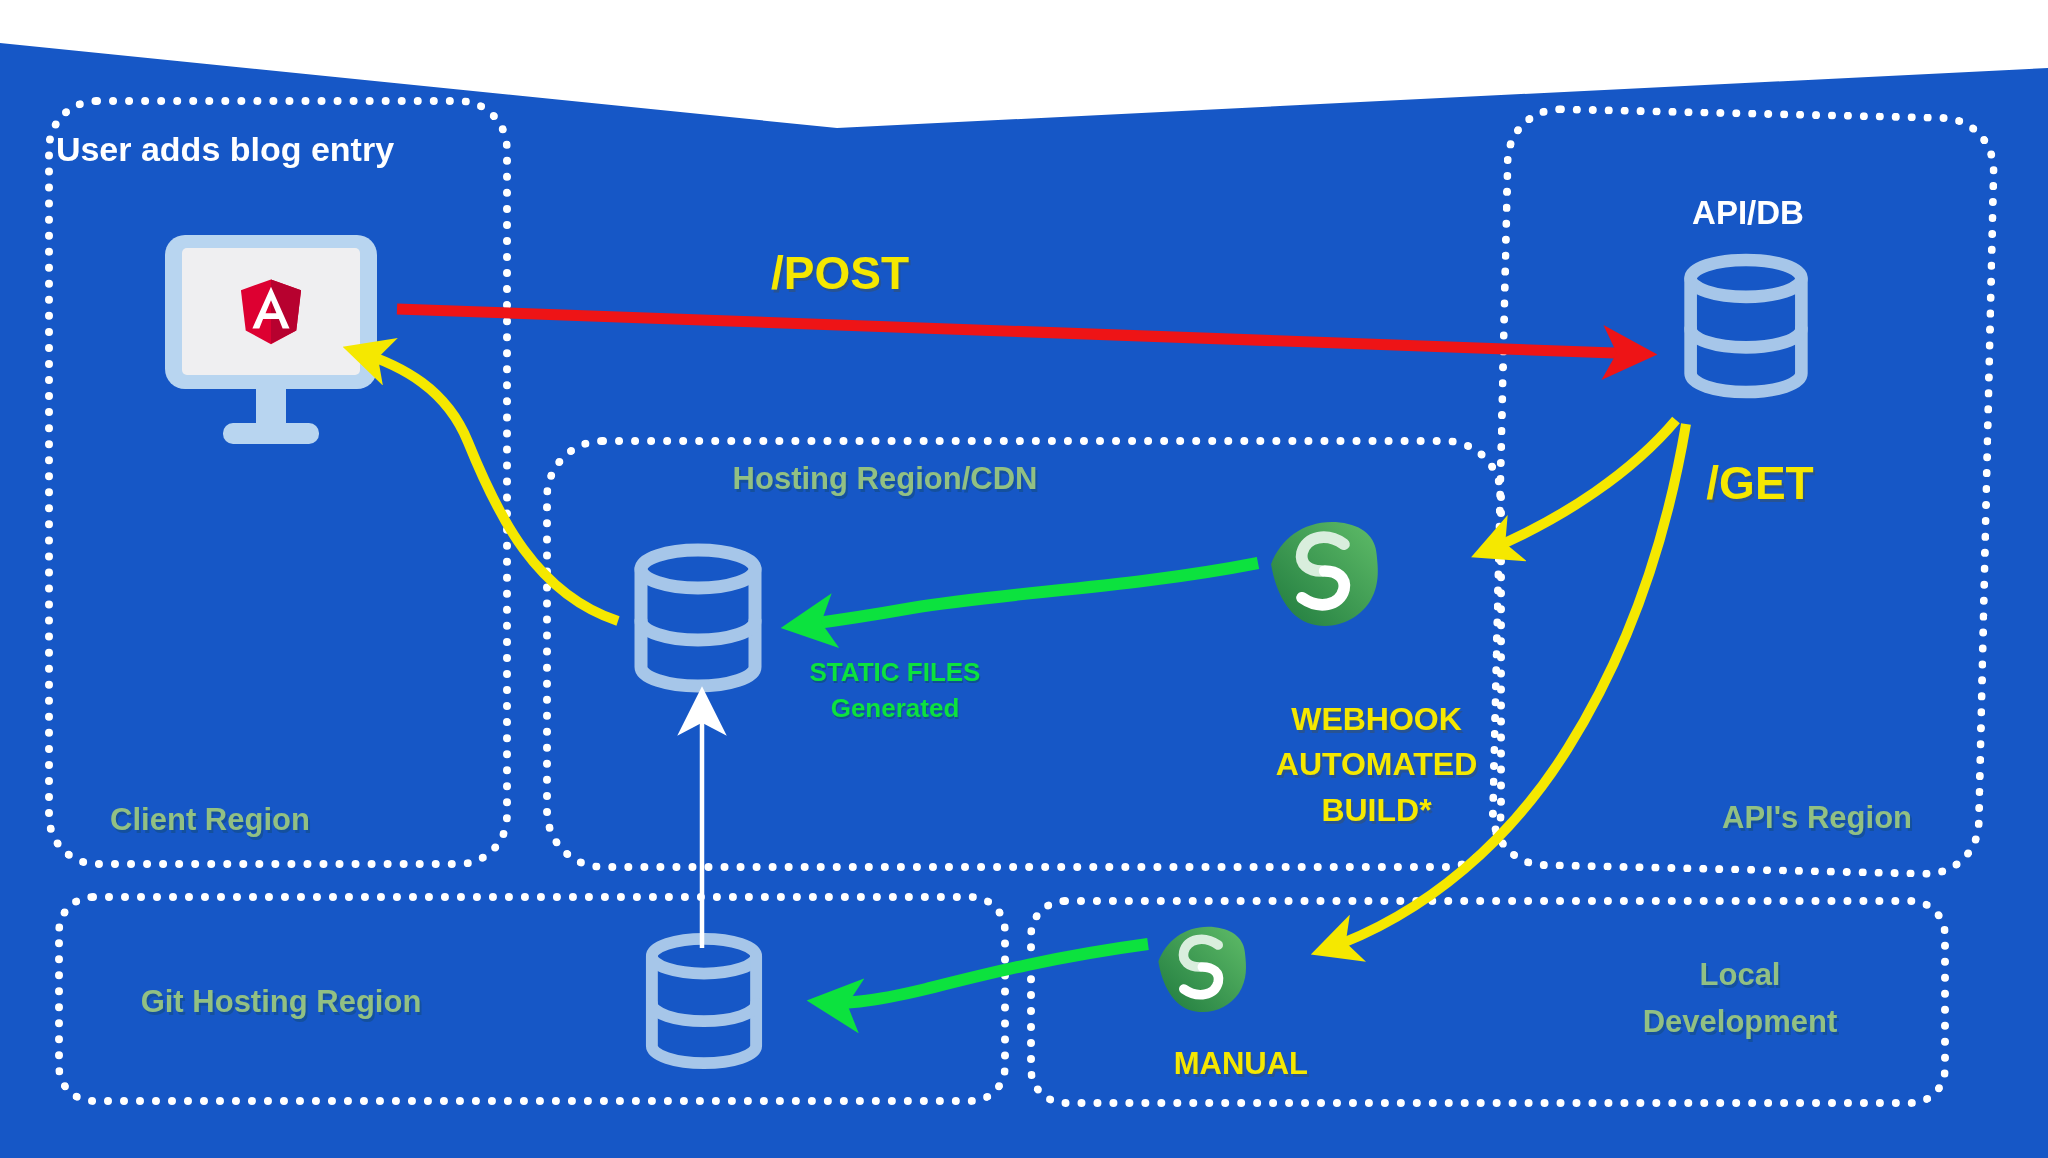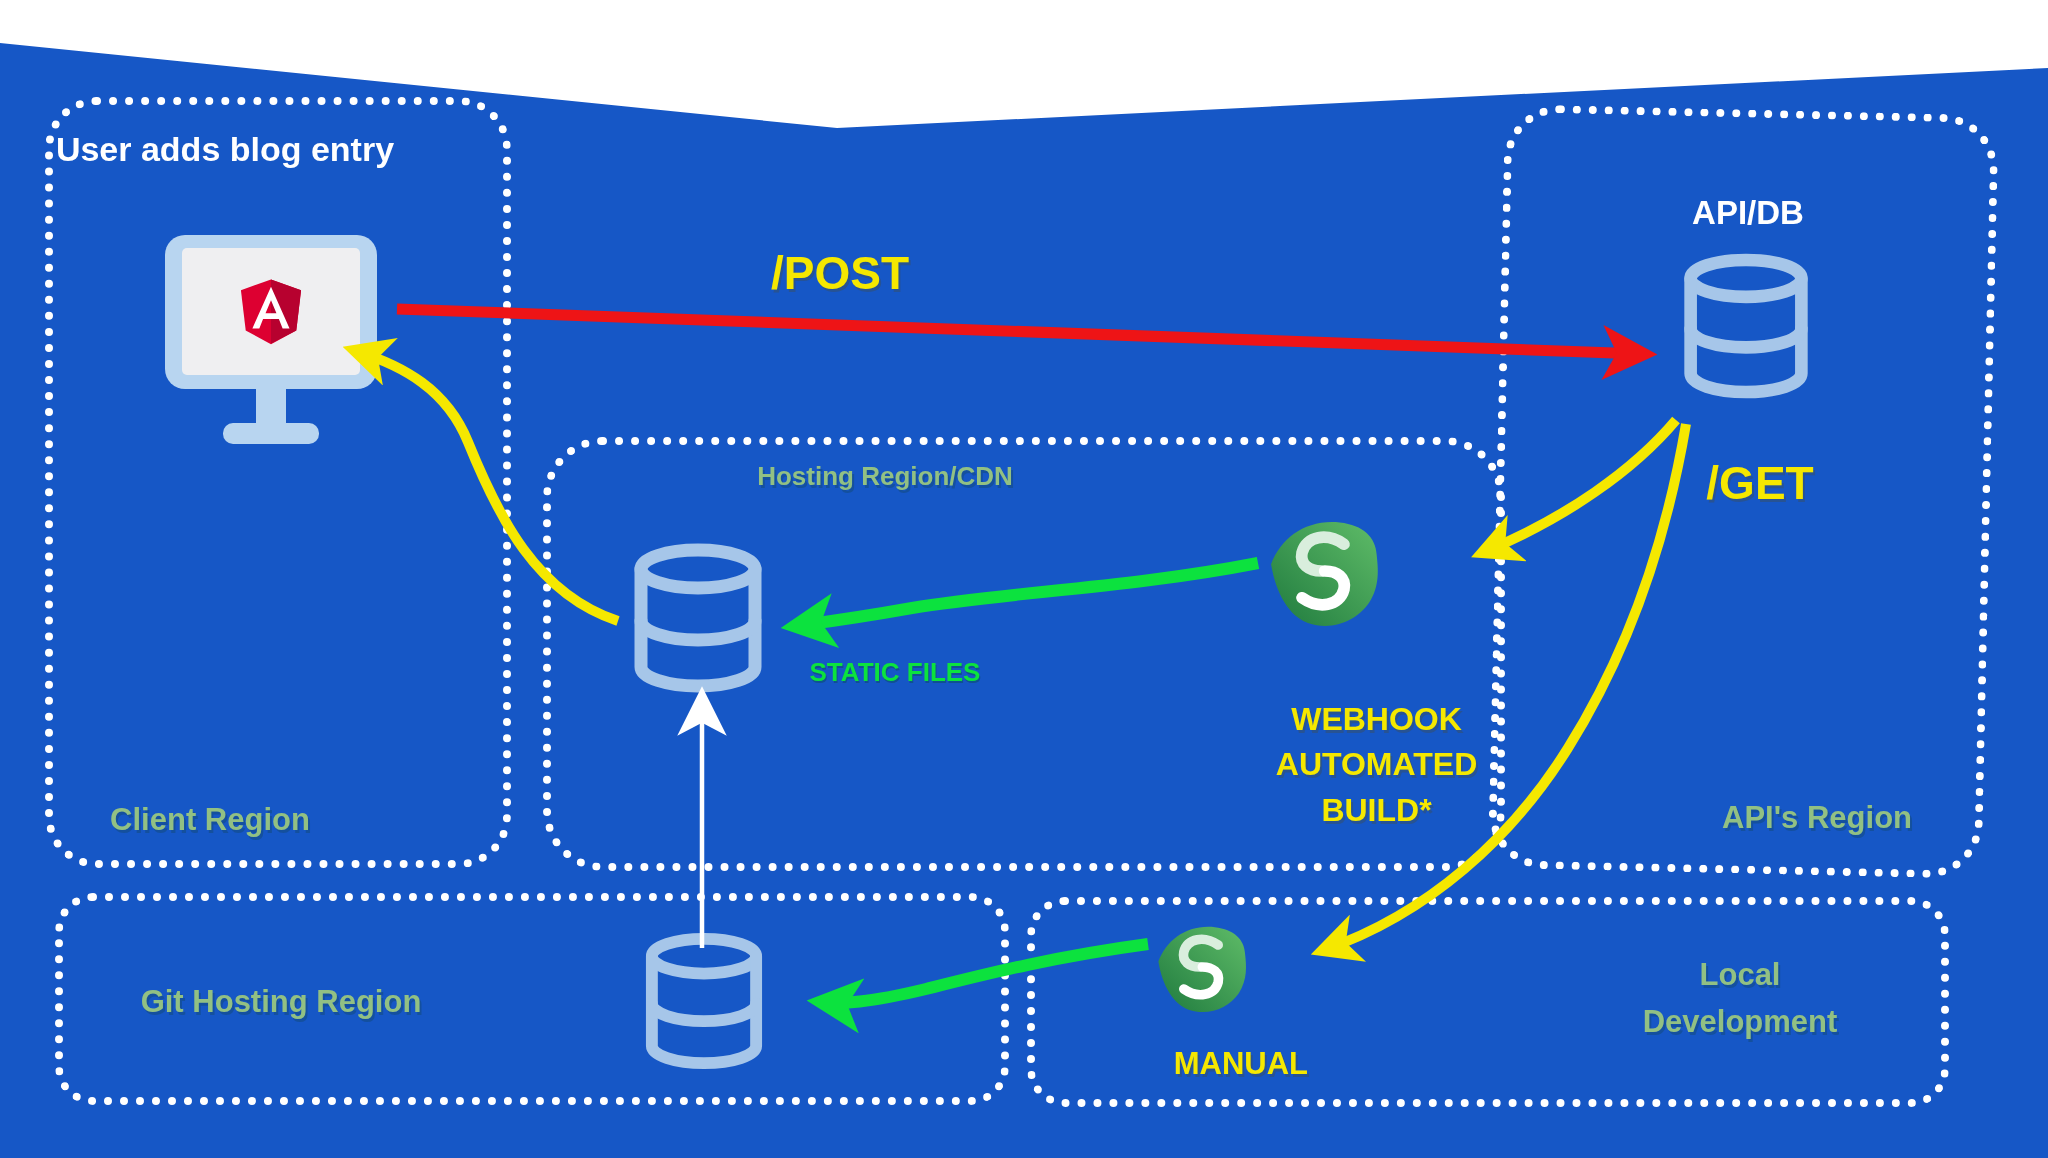--- a/index.html
+++ b/index.html
@@ -21,21 +21,21 @@
                transform:rotate(1.3deg);transform-origin:0 0;}
   #box-git    {left:55px;  top:893px; width:938px; height:196px; border-radius:38px;}
   #box-local  {left:1027px;top:897px; width:906px; height:194px; border-radius:38px;}
   .lbl{position:absolute;text-align:center;}
   .sage{color:var(--label_sage_green);text-shadow:2px 3px 0 rgba(15,60,40,.25);}
   .yel{color:var(--accent_yellow);text-shadow:2px 3px 0 rgba(90,70,0,.25);}
   .grn{color:var(--bright_green);text-shadow:1px 2px 0 rgba(0,70,25,.3);}
   .wht{color:#ffffff;}
   #lbl-user      {left:55px;  top:126px; width:340px; font-size:34px; line-height:1.4;}
   #lbl-client    {left:60px;  top:802px; width:300px; font-size:31px;}
-  #lbl-hosting   {left:625px; top:461px; width:520px; font-size:26px;}
+  #lbl-hosting   {left:625px; top:461px; width:520px; font-size:31px;}
   #lbl-git       {left:138px; top:948px; width:286px; font-size:31px; line-height:1.45;margin-top:32px;}
   #lbl-api-region{left:1612px;top:800px; width:300px; font-size:31px;text-align:right;}
   #lbl-local     {left:1605px;top:952px; width:270px; font-size:31px; line-height:1.5;}
   #lbl-apidb     {left:1638px;top:194px; width:220px; font-size:33px;}
   #lbl-post      {left:730px; top:246px; width:220px; font-size:46px;}
   #lbl-get       {left:1655px;top:456px; width:210px; font-size:46px;}
   #lbl-static    {left:760px; top:655px; width:270px; font-size:26px; line-height:1.38;}
   #lbl-webhook   {left:1234px;top:658px; width:285px; font-size:32px; line-height:1.42;margin-top:39px;}
   #lbl-manual    {left:1108px;top:1046px;width:200px; font-size:31px;text-align:right;}
   #monitor{position:absolute;left:165px;top:235px;width:214px;height:198px;}
@@ -70,20 +70,21 @@
   <div class="lbl sage" id="lbl-client">Client Region</div>
   <div class="lbl sage" id="lbl-hosting">Hosting Region/CDN</div>
   <div class="lbl sage" id="lbl-git">Git Hosting Region</div>
   <div class="lbl sage" id="lbl-api-region">API's Region</div>
   <div class="lbl sage" id="lbl-local">Local Development</div>
   <div class="lbl wht" id="lbl-apidb">API/DB</div>
   <div class="lbl yel" id="lbl-post">/POST</div>
   <div class="lbl yel" id="lbl-get">/GET</div>
   <div class="lbl grn" id="lbl-static">
     <div>STATIC FILES</div>
+    <div>Generated</div>
   </div>
   <div class="lbl yel" id="lbl-webhook">WEBHOOK AUTOMATED BUILD*</div>
   <div class="lbl yel" id="lbl-manual">MANUAL</div>
 
   <div id="monitor">
     <div class="mon-frame"></div>
     <div class="mon-screen"></div>
     <div class="mon-neck"></div>
     <div class="mon-base"></div>
     <svg id="angular" viewBox="0 0 250 250">

